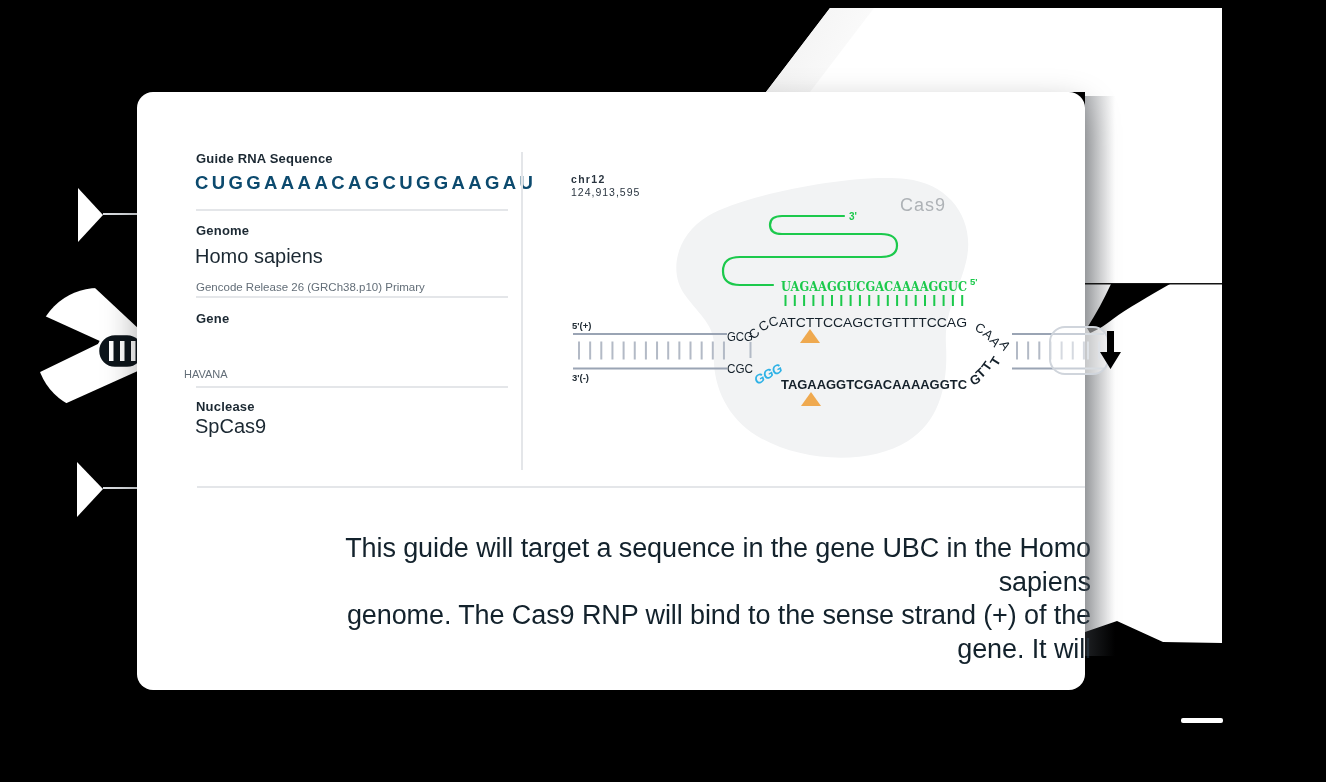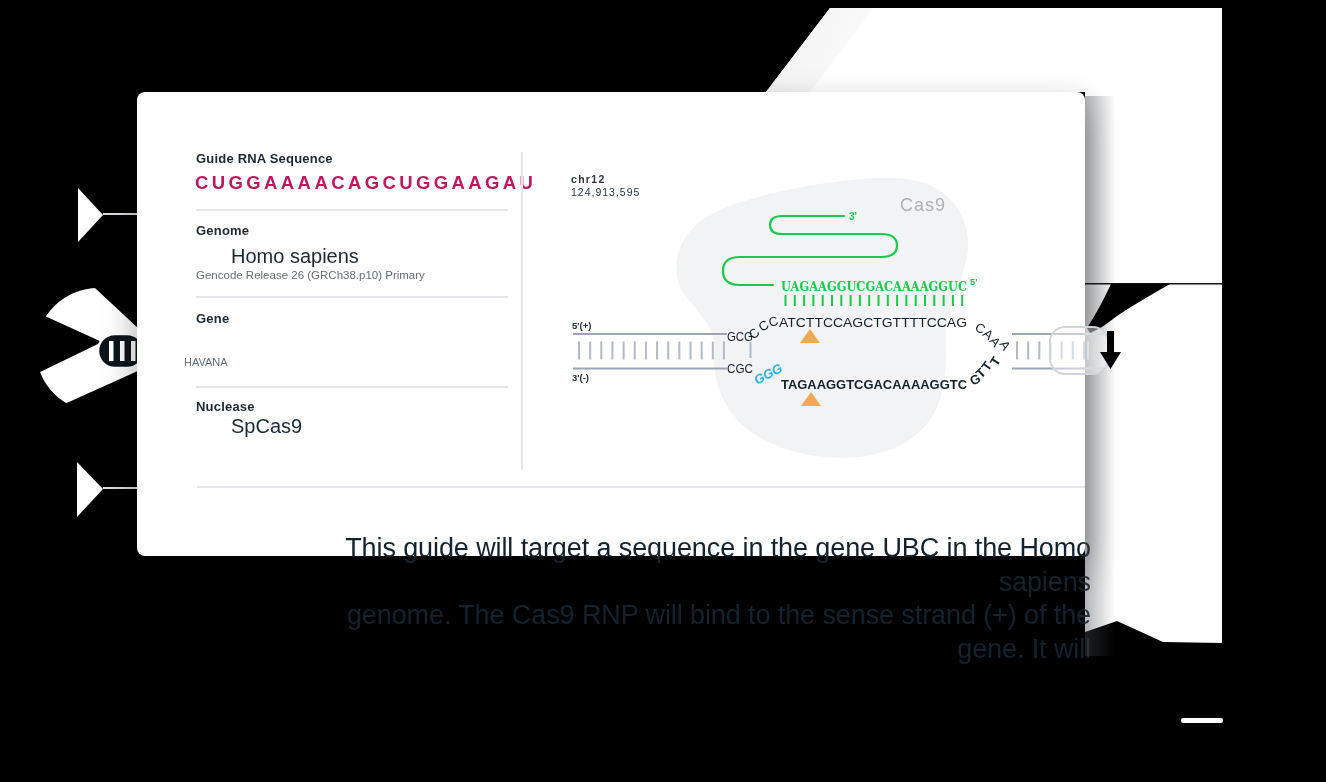--- a/index.html
+++ b/index.html
@@ -11,27 +11,27 @@
   #white-blob{left:0;top:0;width:1326px;height:782px;background:#fff;
     clip-path:polygon(830px 8px,1222px 8px,1222px 643px,1163px 642px,1117px 621px,1085px 632px,1085px 92px,766px 92px);}
   #corner-shade{left:0;top:0;width:1326px;height:782px;
     background:linear-gradient(115deg,#a8a8a8 0%,#ffffff 55%);
     clip-path:polygon(766px 92px,830px 8px,874px 8px,810px 92px);}
   #card-right-shadow{left:1085px;top:96px;width:30px;height:560px;
     background:linear-gradient(to right,rgba(70,75,82,.42),rgba(255,255,255,0));}
   #bottom-dash{left:1181px;top:718px;width:42px;height:5px;background:#fff;border-radius:2px;}
 
   
-  #card{left:137px;top:92px;width:948px;height:464px;background:#fff;border-radius:8px;
+  #card{left:137px;top:92px;width:948px;height:598px;background:#fff;border-radius:16px;
         box-shadow:0 14px 34px rgba(0,0,0,.35);}
   .lbl{font-size:13px;font-weight:bold;color:#1b2832;letter-spacing:.2px;}
-  .val{font-size:20px;color:#1b2832;margin-left:36px;}
-  .sub{font-size:11.5px;color:#636e78;}
+  .val{font-size:20px;color:#1b2832;}
+  .sub{font-size:11.5px;color:#636e78;margin-top:12px;}
   .hr{background:#e4e6e9;height:1.5px;}
-  #green-seq{font-size:18.5px;font-weight:bold;letter-spacing:3.4px;color:#be185d;white-space:nowrap;}
+  #green-seq{font-size:18.5px;font-weight:bold;letter-spacing:3.4px;color:#0c4a6e;white-space:nowrap;}
   #vsep{left:384px;top:60px;width:1.5px;height:318px;background:#e4e6e9;}
   #summary{left:154px;top:440px;width:800px;text-align:right;
            font-size:27px;line-height:33.5px;color:#13222c;letter-spacing:-.1px;}
   svg text{font-family:"Liberation Sans",sans-serif;}
   .seqfont{font-family:"DejaVu Serif",serif;}
 </style>
 </head>
 <body>
 
 <div class="abs" id="white-blob"></div>

